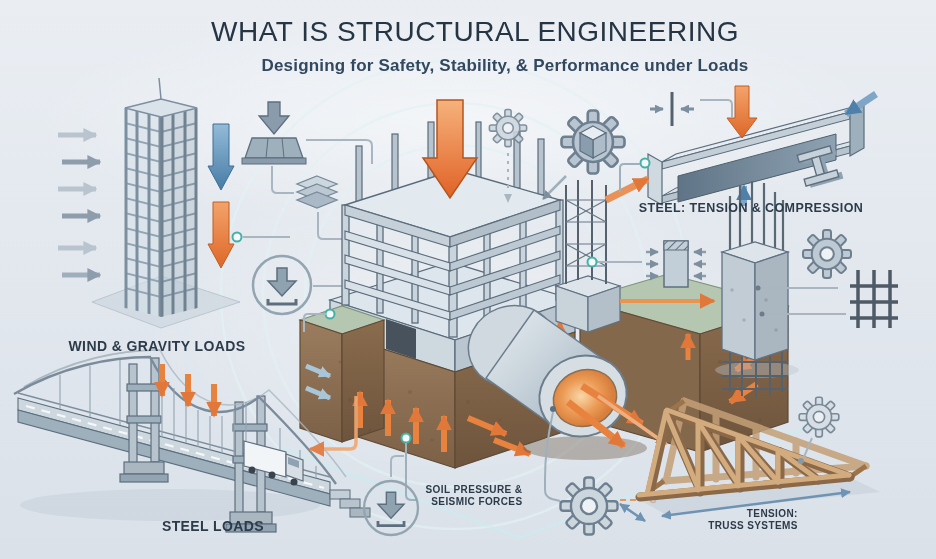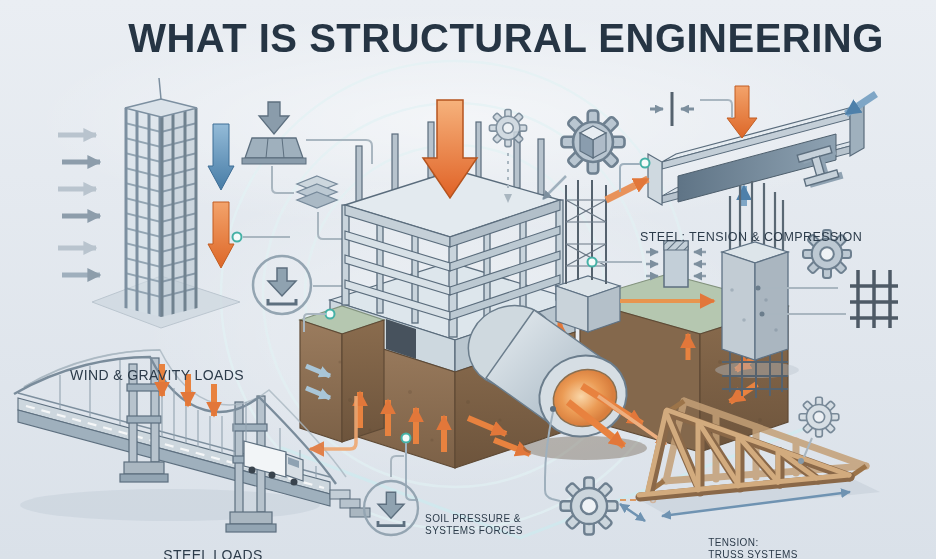--- a/index.html
+++ b/index.html
@@ -4,26 +4,26 @@
 <style>
   html,body{margin:0;padding:0;background:#c9d2da;}
   .stage{
     position:relative;width:936px;height:559px;overflow:hidden;
     font-family:"Liberation Sans",sans-serif;
     background:linear-gradient(#eaeef3,#dbe2e9);
   }
   .stage svg{position:absolute;left:0;top:0;}
   .lbl{
     position:absolute;transform:translateX(-50%);
-    color:#2c3b4a;font-weight:400;letter-spacing:.4px;
-    text-align:left;white-space:nowrap;line-height:1.2;margin-top:29px;
+    color:#2c3b4a;font-weight:700;letter-spacing:.4px;
+    text-align:right;white-space:nowrap;line-height:1.2;
   }
   .title{
-    position:absolute;left:506px;top:16px;transform:translateX(-50%);
-    color:#263544;font-weight:700;font-size:40px;letter-spacing:.5px;white-space:nowrap;
+    position:absolute;left:475px;top:16px;transform:translateX(-50%);
+    color:#263544;font-weight:400;font-size:28px;letter-spacing:.5px;white-space:nowrap;
   }
   .subtitle{
     position:absolute;left:505px;top:56px;transform:translateX(-50%);
     color:#32485f;font-weight:700;font-size:17px;letter-spacing:.2px;white-space:nowrap;
   }
   .s14{font-size:14px}.s13{font-size:10px}.s125{font-size:12.5px}
 </style>
 </head>
 <body>
 
@@ -600,26 +600,27 @@
     <line x1="662" y1="516" x2="850" y2="492" marker-start="url(#mBdR)" marker-end="url(#mBd)"></line>
     <line x1="620" y1="504" x2="645" y2="521" marker-start="url(#mBdR)" marker-end="url(#mBd)"></line>
   </g>
   <use href="#gearG" transform="translate(819,417) scale(0.66)" style="color:#d6dee4" opacity=".9"></use>
   <path d="M812,438 L804,457" fill="none" stroke="#a9b6c0" stroke-width="2"></path>
   <circle cx="801" cy="461" r="3" fill="#8699a8"></circle>
 </g>
 </svg>
 
 <div class="title">WHAT IS STRUCTURAL ENGINEERING</div>
+<div class="subtitle">Designing for Safety, Stability, &amp; Performance under Loads</div>
 
 <div class="lbl s14" style="left:157px;top:338px">WIND &amp; GRAVITY LOADS</div>
 <div class="lbl s14" style="left:213px;top:518px">STEEL LOADS</div>
 <div class="lbl s13" style="left:474px;top:484px">
   <div>SOIL PRESSURE &amp;</div>
-  <div>SYSTEMS FORCES</div>
+  <div>SEISMIC FORCES</div>
 </div>
 <div class="lbl s125" style="left:751px;top:201px">STEEL: TENSION &amp; COMPRESSION</div>
 <div class="lbl s13" style="left:753px;top:508px">
   <div>TENSION:</div>
   <div>TRUSS SYSTEMS</div>
 </div>
 
 </div>
 
 </body></html>

